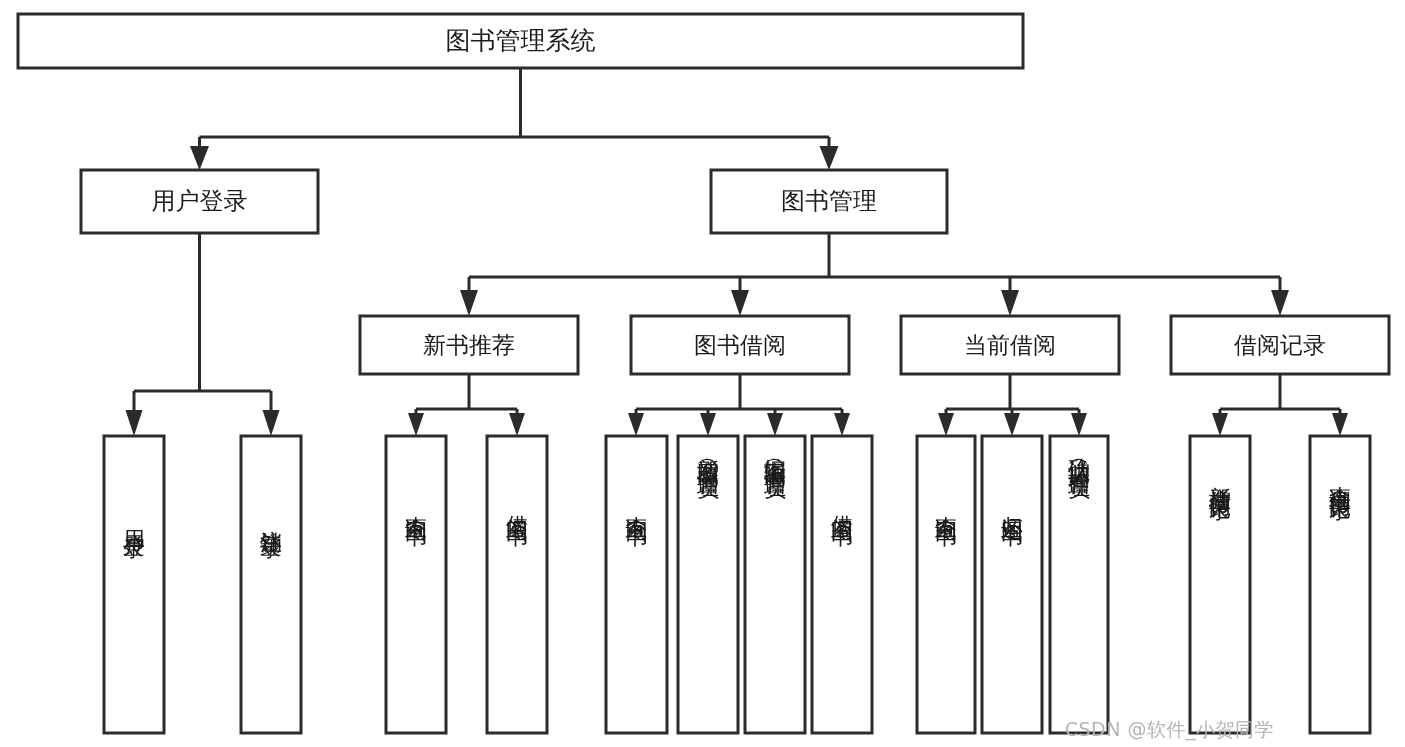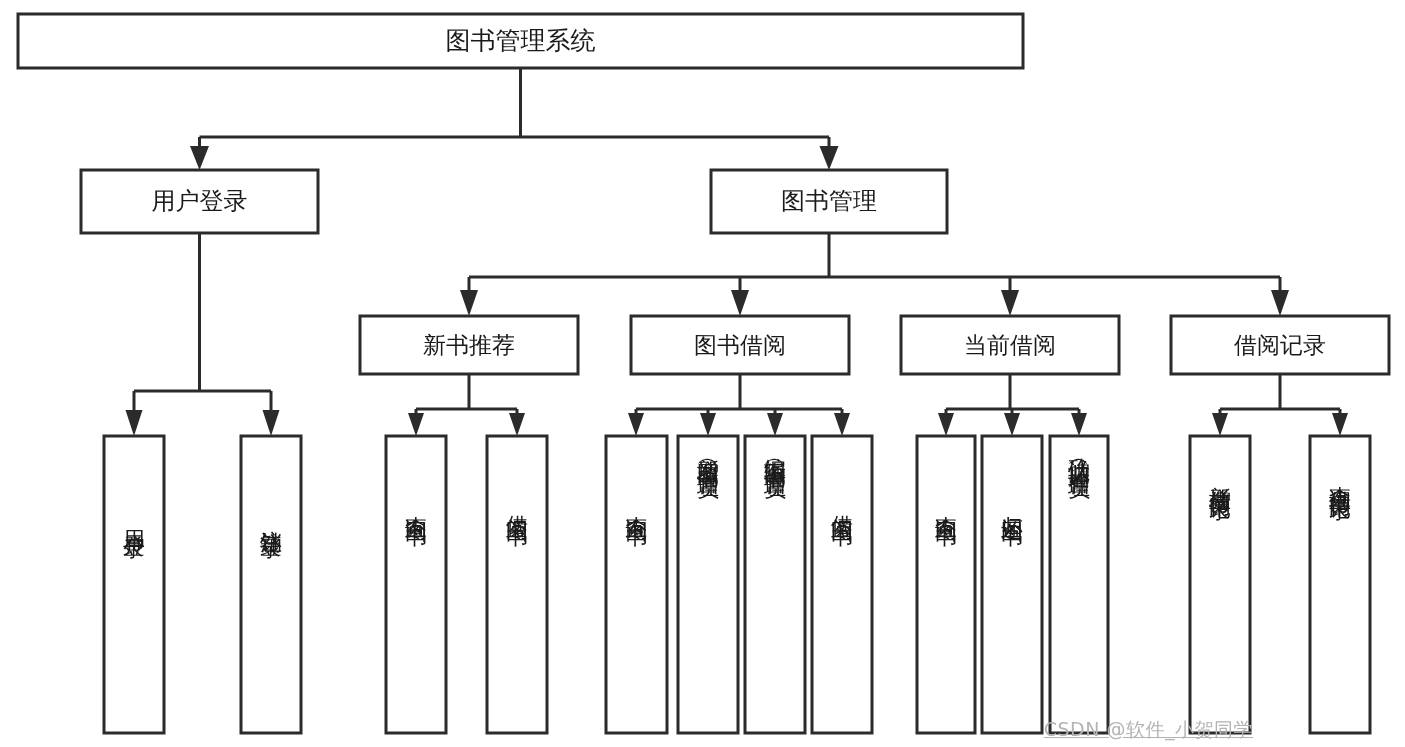--- a/index.html
+++ b/index.html
@@ -58,28 +58,27 @@
     text-orientation: upright;
     font-family: "DejaVu Sans", "Liberation Sans", sans-serif;
     font-size: 22px;
     line-height: 1.18;
     letter-spacing: 3px;
     color: #1a1a1a;
     white-space: nowrap;
   }
   .watermark {
     position: absolute;
-    right: 21px;
+    right: 0;
     bottom: 4px;
     font-family: "DejaVu Sans", "Liberation Sans", sans-serif;
     font-size: 19px;
     color: #b4b4b4;
     letter-spacing: 0.5px;
     white-space: nowrap;
-    text-decoration: underline;
   }
 </style>
 </head>
 <body>
 
 <div id="diagram-root">
 
   <svg class="diagram" viewBox="0 0 1405 747">
 
     <g>

